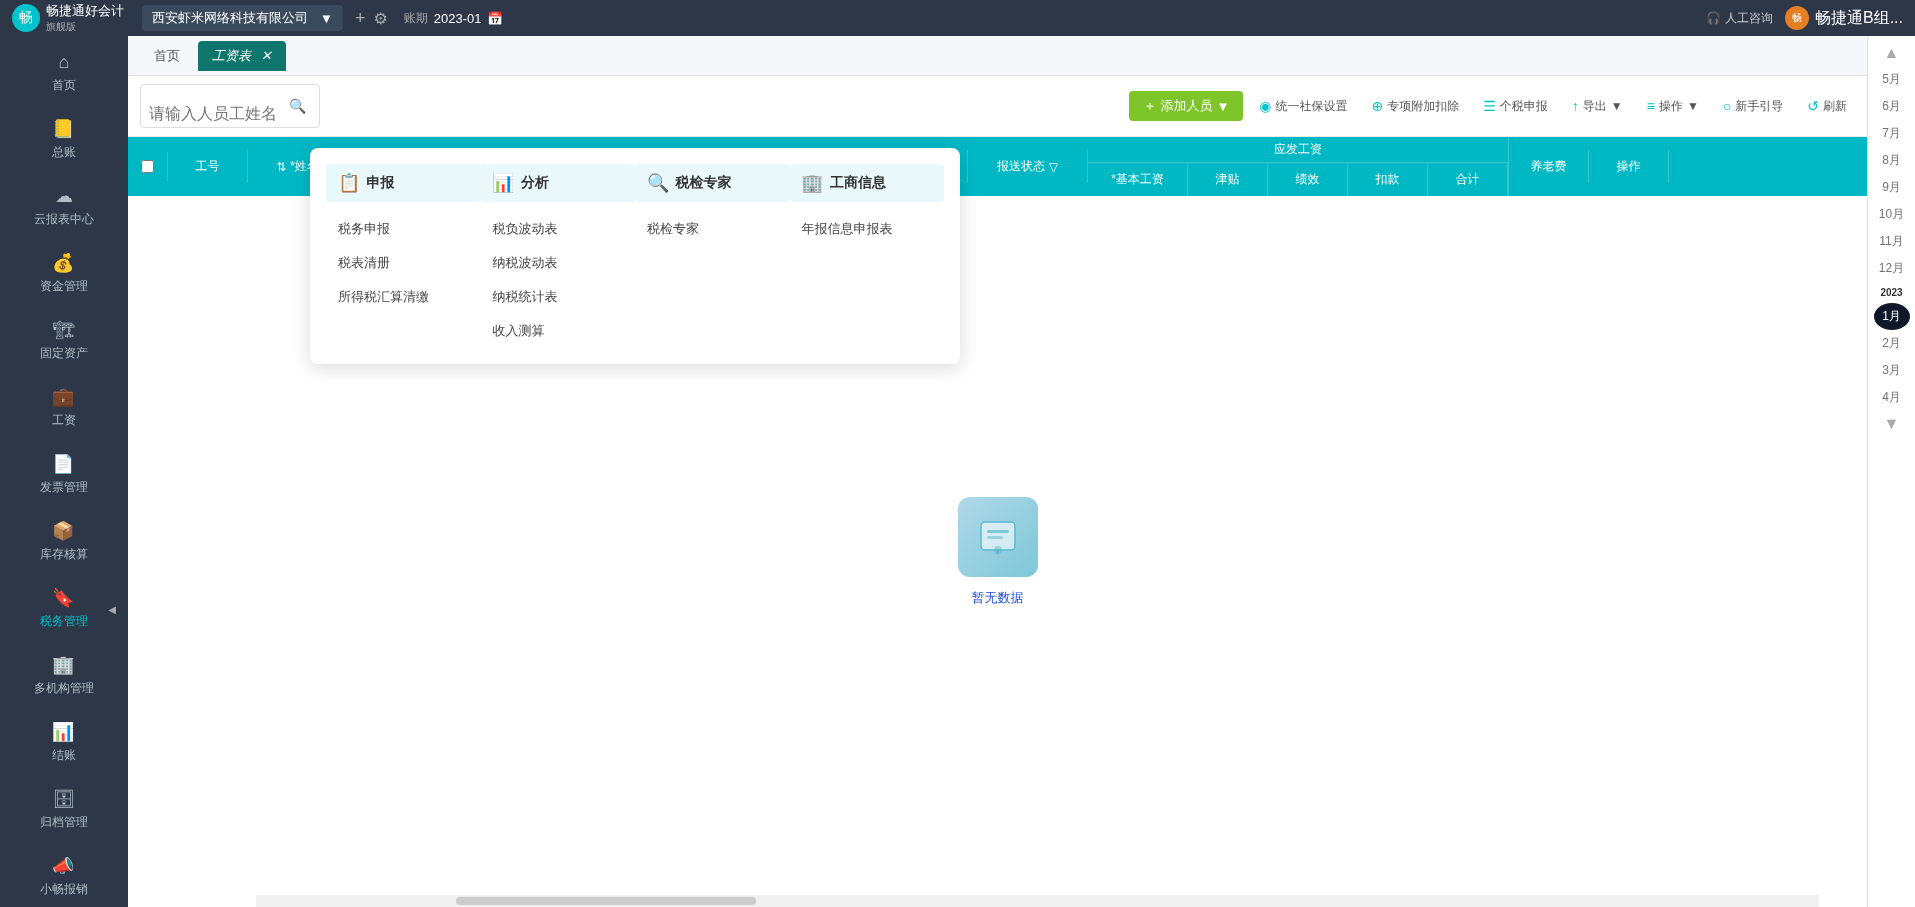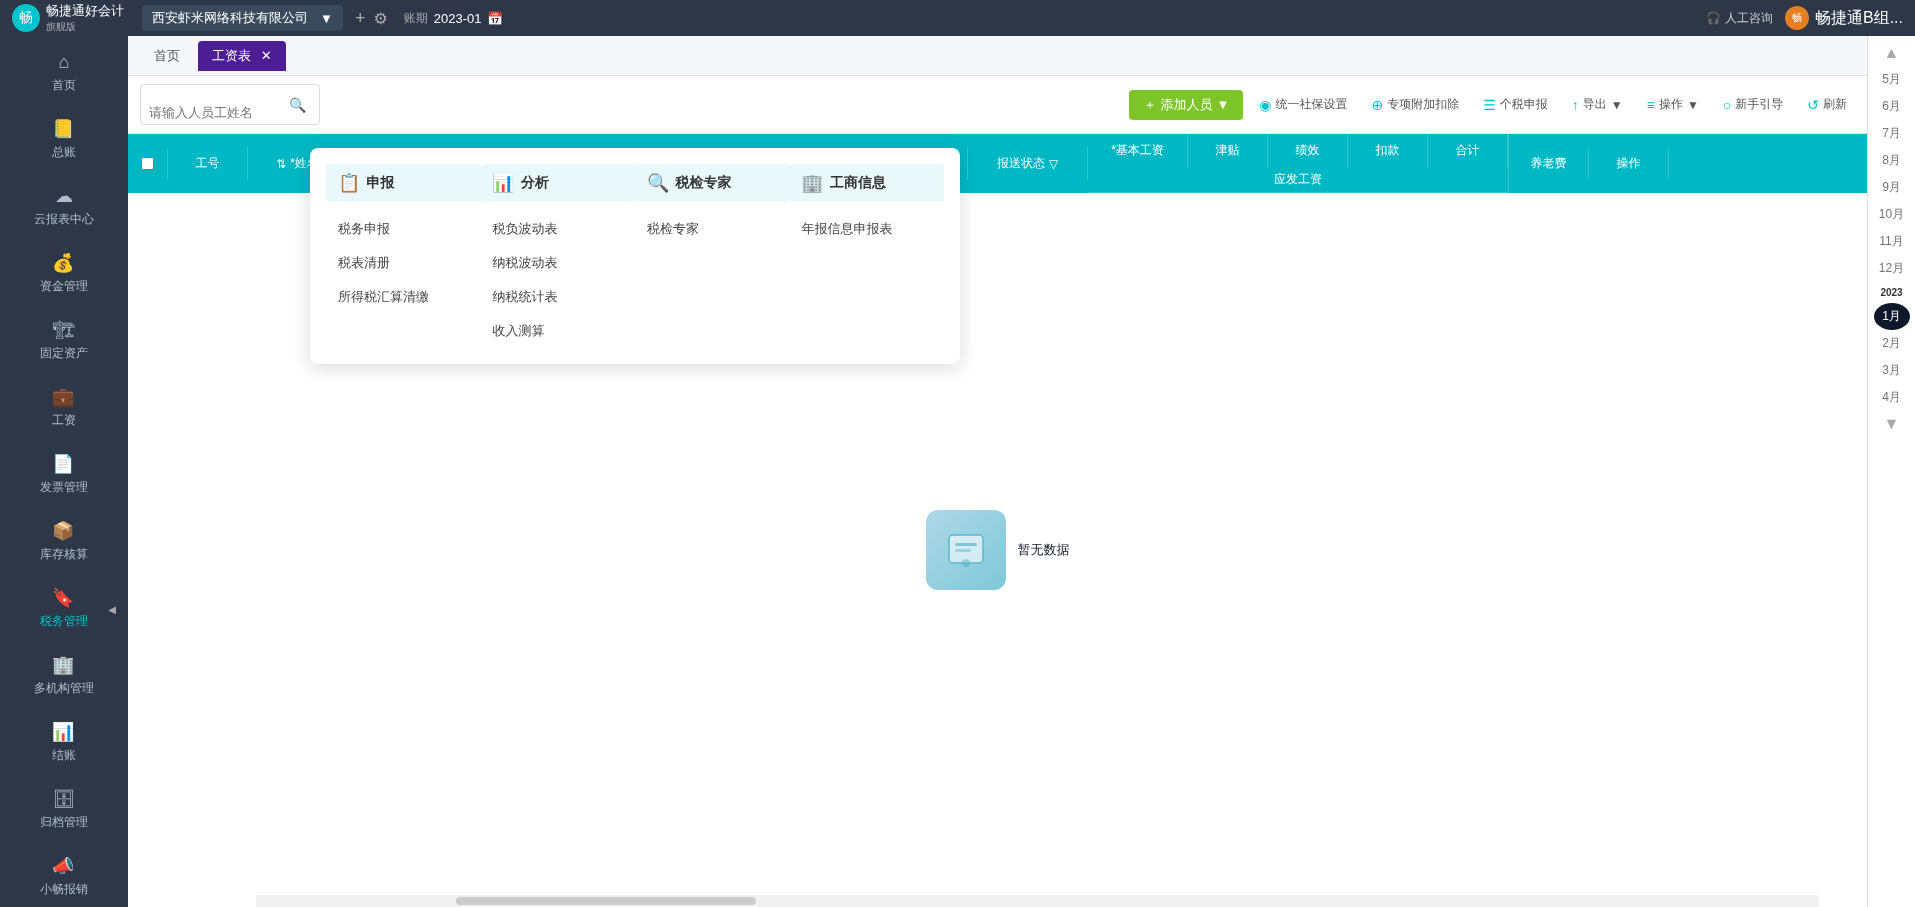--- a/index.html
+++ b/index.html
@@ -58,35 +58,35 @@
     
     .tab-bar {
       background: #f5f7fa; border-bottom: 1px solid #e0e0e0;
       display: flex; align-items: center; padding: 0 12px; height: 40px;
     }
     .tab-item {
       padding: 6px 14px; cursor: pointer; font-size: 13px; color: #555;
       border-radius: 4px 4px 0 0; margin-right: 4px;
     }
     .tab-item.active {
-      background: #4c1d95; color: #fff;
+      background: #0f766e; color: #fff; font-style: italic;
     }
     .tab-close { margin-left: 6px; cursor: pointer; color: #fff; }
     .tab-home { color: #555; }
 
     
     .toolbar {
       background: #fff; padding: 8px 12px; display: flex; align-items: center; gap: 8px;
       border-bottom: 1px solid #e8e8e8;
     }
     .search-input-wrap {
       display: flex; align-items: center; border: 1px solid #ddd; border-radius: 4px;
       padding: 4px 8px; background: #fff; width: 180px;
     }
-    .search-input { border: none; outline: none; font-size: 13px; color: #3b82f6; width: 140px; margin-top: 16px; }
+    .search-input { border: none; outline: none; font-size: 16px; color: #3b82f6; width: 140px; margin-top: 16px; }
     .search-icon { color: #999; font-size: 14px; }
     .add-btn {
       background: #7ec52a; color: #fff; border: none; border-radius: 4px;
       padding: 6px 14px; cursor: pointer; font-size: 13px; display: flex; align-items: center; gap: 4px;
       margin-left: auto;
     }
     .toolbar-action {
       display: flex; align-items: center; gap: 4px; color: #555; font-size: 12px;
       cursor: pointer; padding: 4px 8px; border-radius: 4px;
     }
@@ -112,22 +112,22 @@
     .th-report-status { width: 120px; }
     .th-base { width: 100px; }
     .th-allowance { width: 80px; }
     .th-performance { width: 80px; }
     .th-deduction { width: 80px; }
     .th-total { width: 80px; }
     .th-pension { width: 80px; }
     .th-op { width: 80px; }
 
     .empty-area {
-      flex: 1; display: flex; flex-direction: row; align-items: center; justify-content: center;
-      background: #fff; color: #0f172a; gap: 12px;
+      flex: 1; display: flex; flex-direction: column; align-items: center; justify-content: center;
+      background: #fff; color: #1d4ed8; gap: 12px;
     }
 
     
     .dropdown-popup {
       position: absolute; top: 148px; left: 310px;
       background: #fff; border-radius: 8px; box-shadow: 0 4px 20px rgba(0,0,0,0.15);
       z-index: 100; padding: 16px; width: 650px;
     }
     .dropdown-cols { display: flex; gap: 0; }
     .dropdown-col { flex: 1; }
@@ -322,28 +322,28 @@
         <div class="th th-cert-no">*证鉴号码</div>
         <div class="th th-nationality">国籍（地区）</div>
         <div class="th th-status">
           *人员状态 <span>▽</span>
         </div>
         <div class="th th-report-status">
           报送状态 <span>▽</span>
         </div>
 
         <div style="display:flex;flex-direction:column;border-right:1px solid rgba(255,255,255,0.2);">
+          <div style="text-align:center;padding:4px 0;border-bottom:1px solid rgba(255,255,255,0.2);font-size:12px;color:#fff;">应发工资</div>
           <div style="display:flex;">
             <div class="th th-base">*基本工资</div>
             <div class="th th-allowance">津贴</div>
             <div class="th th-performance">绩效</div>
             <div class="th th-deduction">扣款</div>
             <div class="th th-total">合计</div>
           </div>
-          <div style="text-align:center;padding:4px 0;border-bottom:1px solid rgba(255,255,255,0.2);font-size:12px;color:#fff;">应发工资</div>
         </div>
         <div class="th th-pension">养老费</div>
         <div class="th th-op">操作</div>
       </div>
 
       <div class="empty-area">
         <div style="width:80px;height:80px;background:linear-gradient(135deg,#b0d8e8,#7ec8d8);border-radius:12px;display:flex;align-items:center;justify-content:center;">
           <svg width="50" height="50" viewBox="0 0 50 50" fill="none">
             <rect x="8" y="10" width="34" height="28" rx="4" fill="rgba(255,255,255,0.6)" stroke="#5bb8d0" stroke-width="1.5"></rect>
             <rect x="14" y="18" width="22" height="3" rx="1.5" fill="#5bb8d0" opacity="0.7"></rect>

